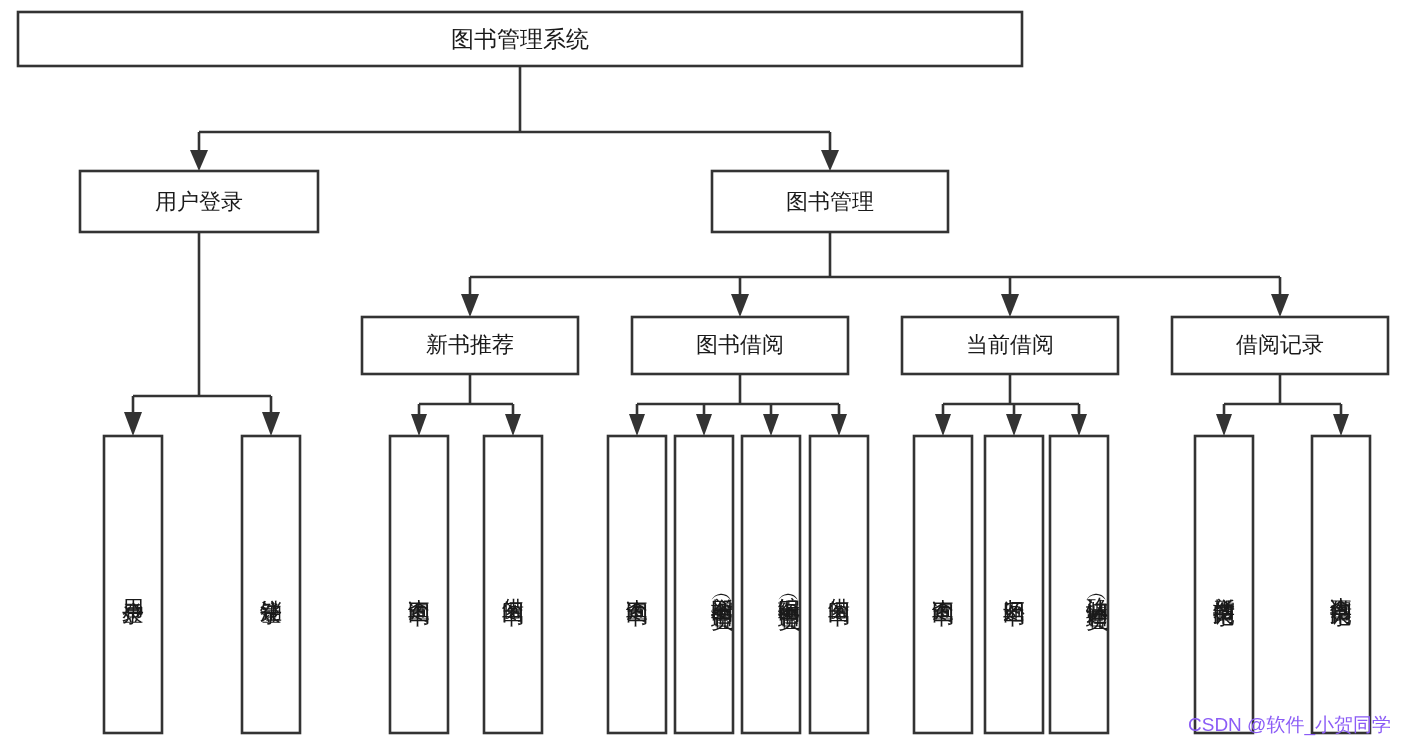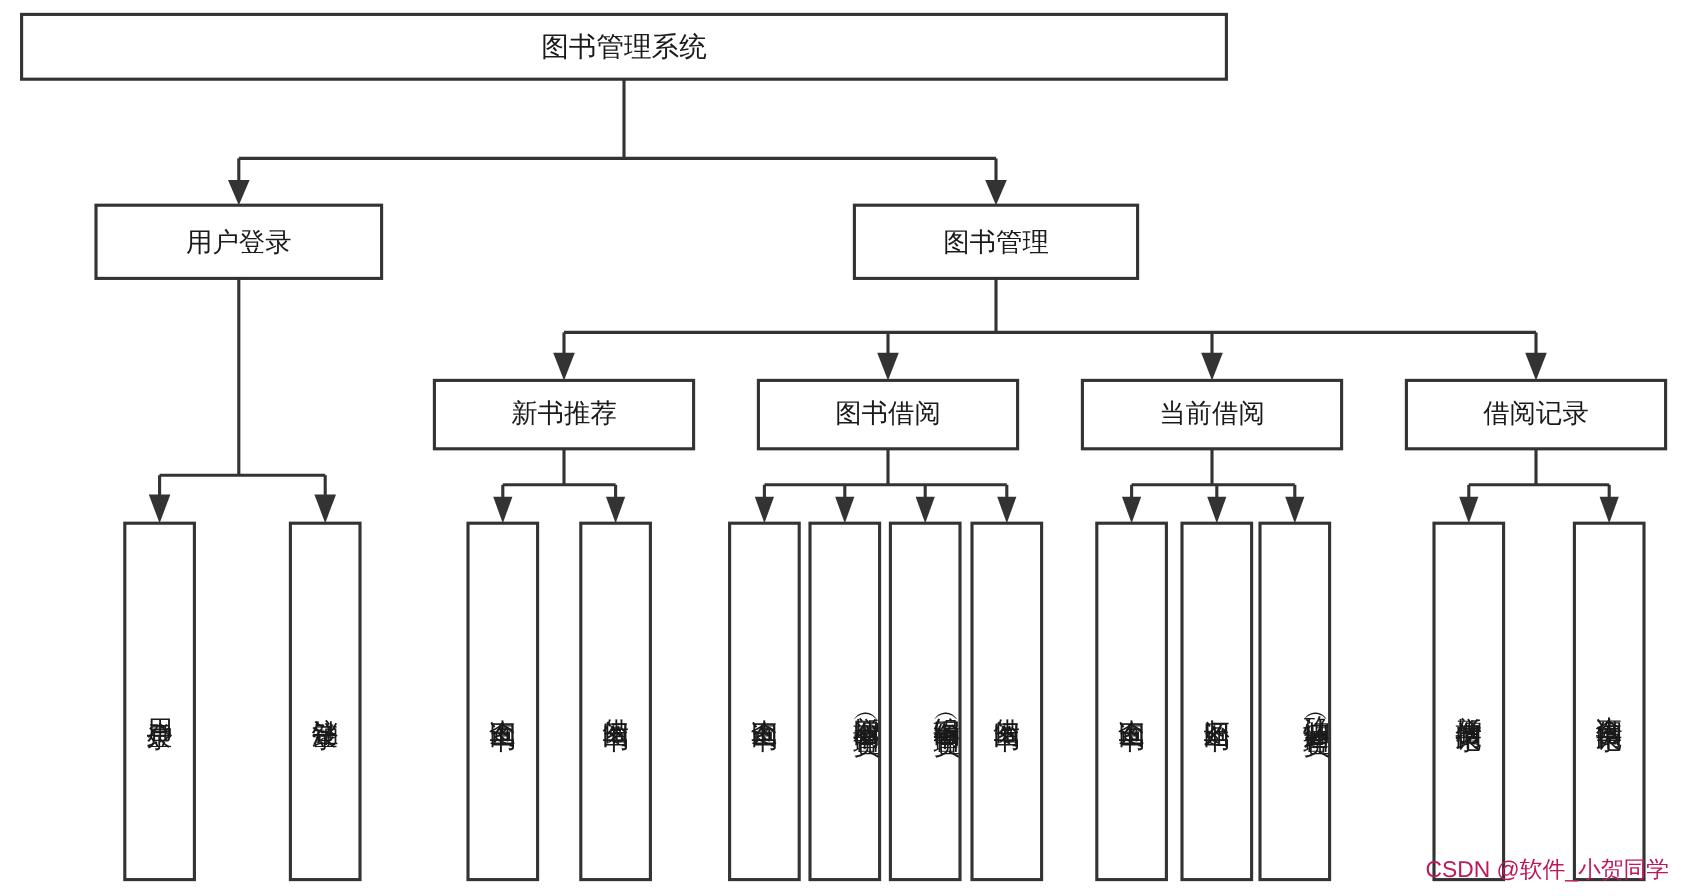--- a/index.html
+++ b/index.html
@@ -64,21 +64,21 @@
     letter-spacing: 2px;
     color: #1a1a1a;
     white-space: nowrap;
     text-align: center;
     pointer-events: none;
   }
   .watermark {
     position: absolute;
     font-family: "Liberation Sans", "DejaVu Sans", sans-serif;
     font-size: 19px;
-    color: #be185d;
+    color: #8b5cf6;
     white-space: nowrap;
   }
 </style>
 </head>
 <body>
 
 <div id="diagram-root">
 
   <svg class="diagram-svg" viewBox="0 0 1405 747" xmlns="http://www.w3.org/2000/svg">
 

